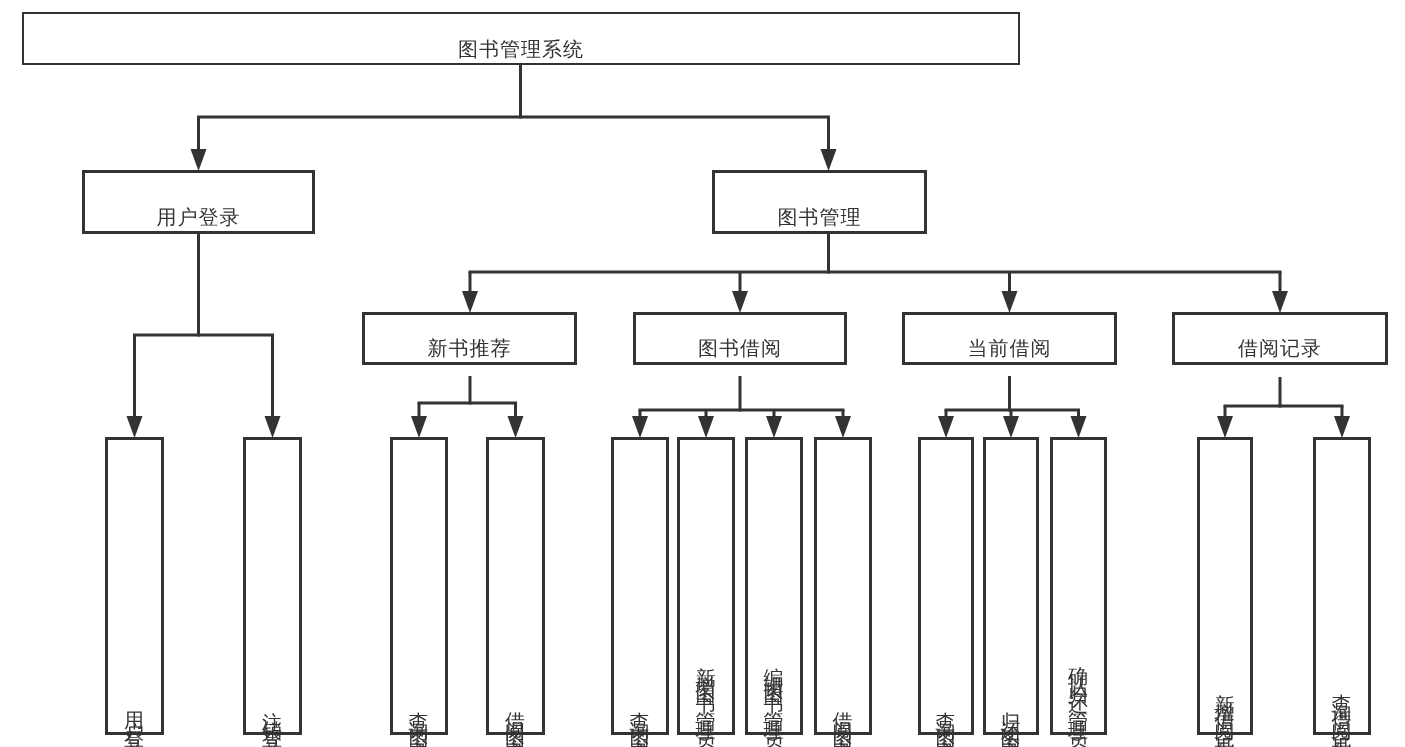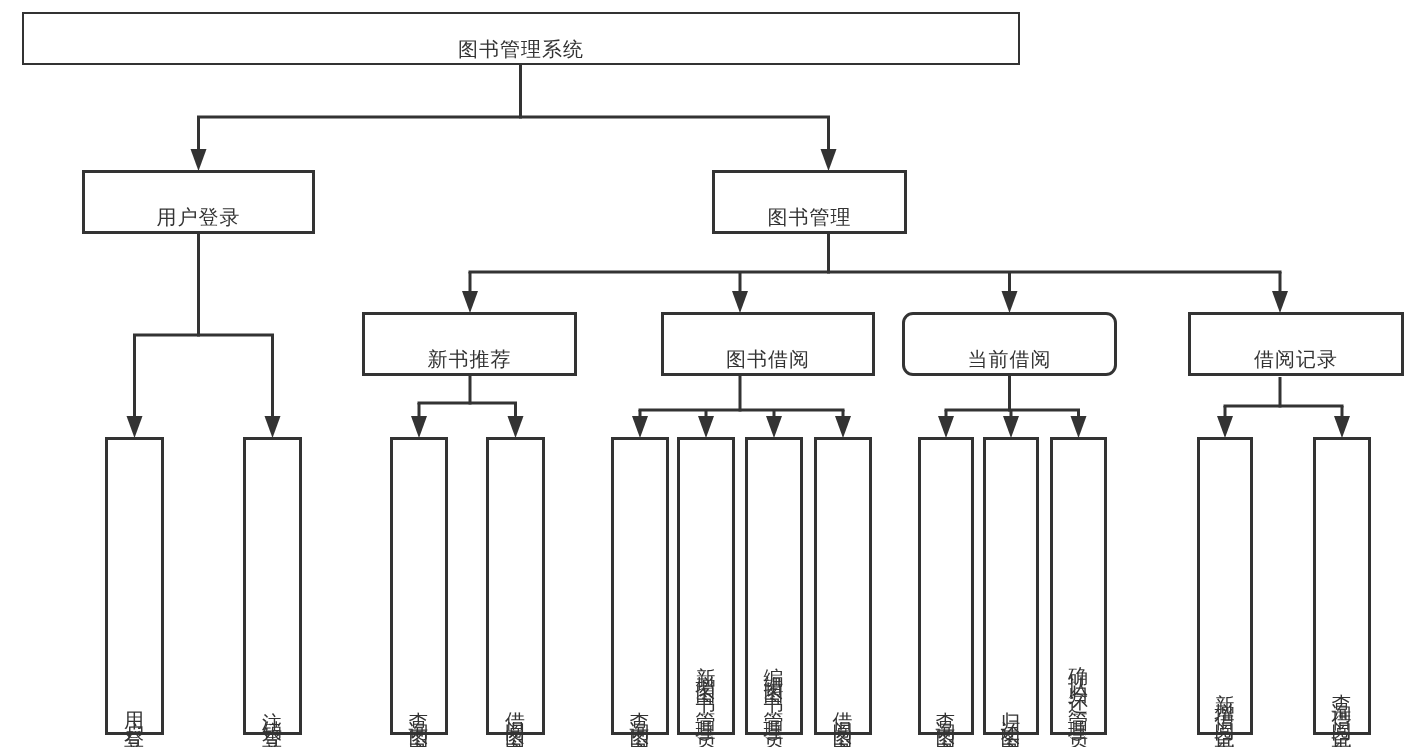--- a/index.html
+++ b/index.html
@@ -31,21 +31,21 @@
     left: 22px; top: 12px; width: 998px; height: 53px;
     border-width: 2px;
   }
   .hlabel {
     font-size: 20px;
     color: #333333;
     white-space: nowrap;
     letter-spacing: 1px;
   }
   .node.lvl2 { top: 170px; height: 64px; }
-  .node.lvl3 { top: 312px; height: 64px; }
+  .node.lvl3 { top: 312px; height: 53px; }
   .node.vbox { top: 437px; height: 298px; }
   .vtext {
     writing-mode: vertical-rl;
     text-orientation: mixed;
     font-size: 20px;
     line-height: 1;
     letter-spacing: 9px;
     color: #333333;
     white-space: nowrap;
   }
@@ -133,34 +133,34 @@
     </g>
   </svg>
 
   <div class="node root">
     <span class="hlabel">图书管理系统</span>
   </div>
 
   <div class="node lvl2" style="left:82px; width:233px;">
     <span class="hlabel">用户登录</span>
   </div>
-  <div class="node lvl2" style="left:712px; width:195px;">
+  <div class="node lvl2" style="left:712px; width:215px;">
     <span class="hlabel">图书管理</span>
   </div>
 
   <div class="node lvl3" style="left:362px; width:215px;">
     <span class="hlabel">新书推荐</span>
   </div>
-  <div class="node lvl3" style="left:633px; width:214px;margin-left:28px;">
+  <div class="node lvl3" style="left:633px; width:214px;">
     <span class="hlabel">图书借阅</span>
   </div>
-  <div class="node lvl3" style="left:902px; width:215px;border-radius:11px;">
+  <div class="node lvl3" style="left:902px; width:215px;">
     <span class="hlabel">当前借阅</span>
   </div>
-  <div class="node lvl3" style="left:1172px; width:216px;margin-left:16px;">
+  <div class="node lvl3" style="left:1172px; width:216px;">
     <span class="hlabel">借阅记录</span>
   </div>
 
   <div class="node vbox" style="left:105px; width:59px;">
     <span class="vtext">用户登录</span>
   </div>
   <div class="node vbox" style="left:243px; width:59px;">
     <span class="vtext">注销登录</span>
   </div>
 

